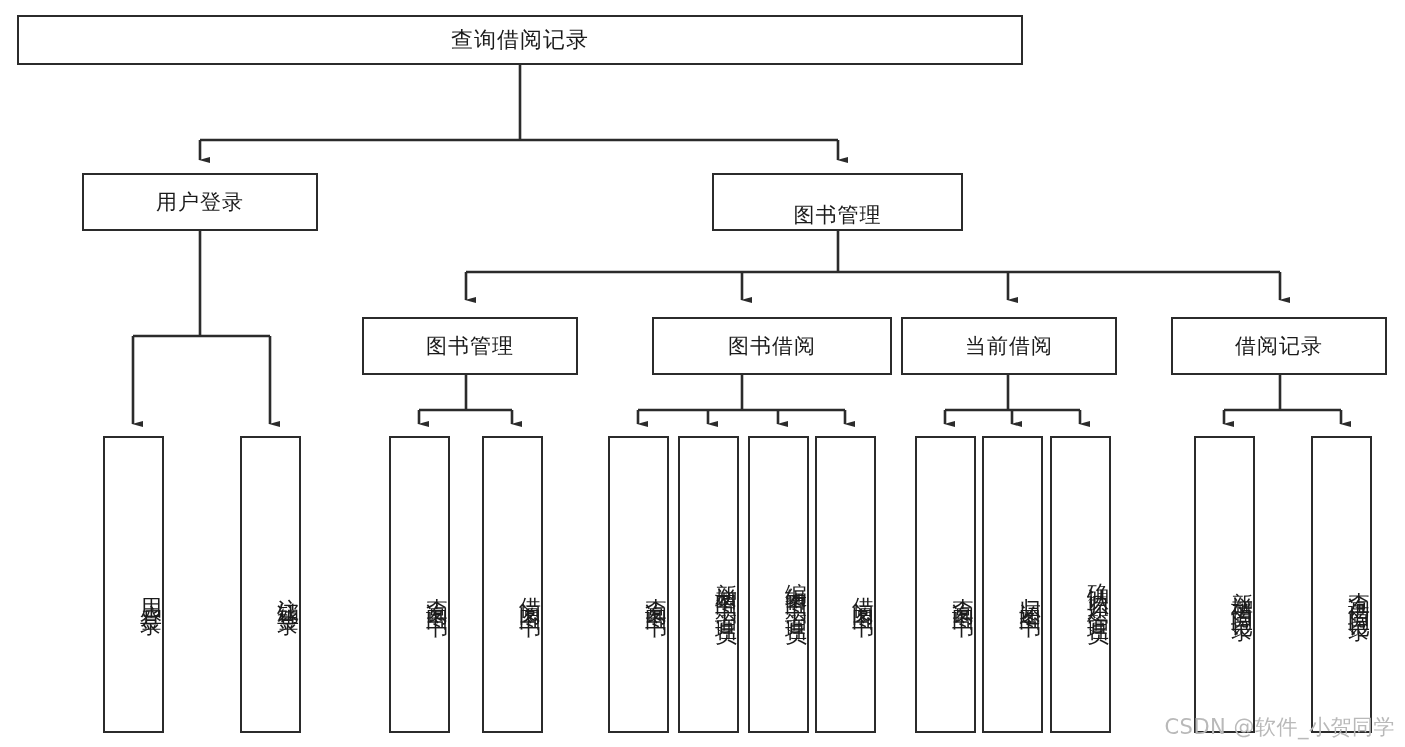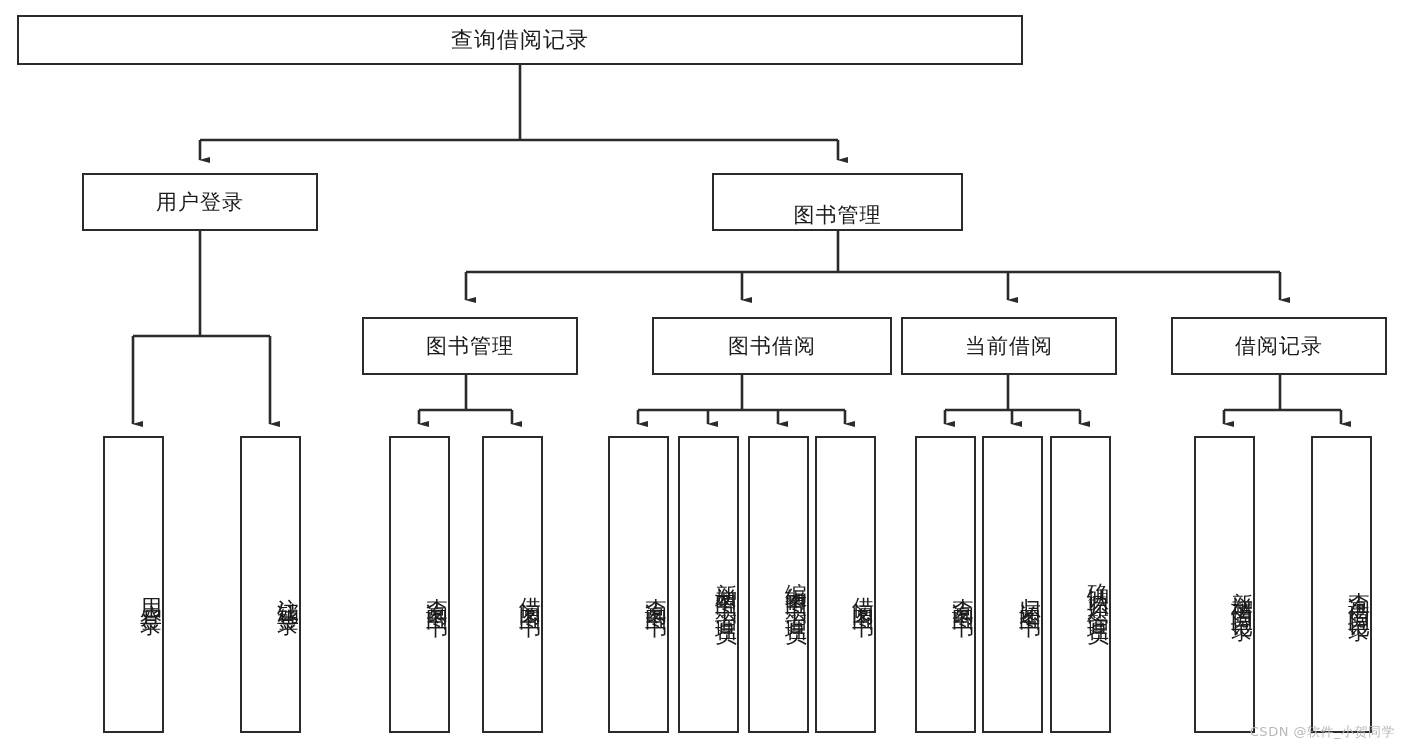--- a/index.html
+++ b/index.html
@@ -25,21 +25,21 @@
     align-items:flex-start;
     justify-content:center;
     padding-top:14px;
   }
   .node.v span{ writing-mode:vertical-rl; text-orientation:upright; line-height:1; }
   .node.root{ font-size:22px; }
   .watermark{
     position:absolute;
     right:10px;
     bottom:6px;
-    font-size:13px;
+    font-size:21px;
     color:#b9b9b9;
     white-space:nowrap;
     letter-spacing:0.5px;
   }
 </style>
 </head>
 <body>
 
 <div id="stage">
 

